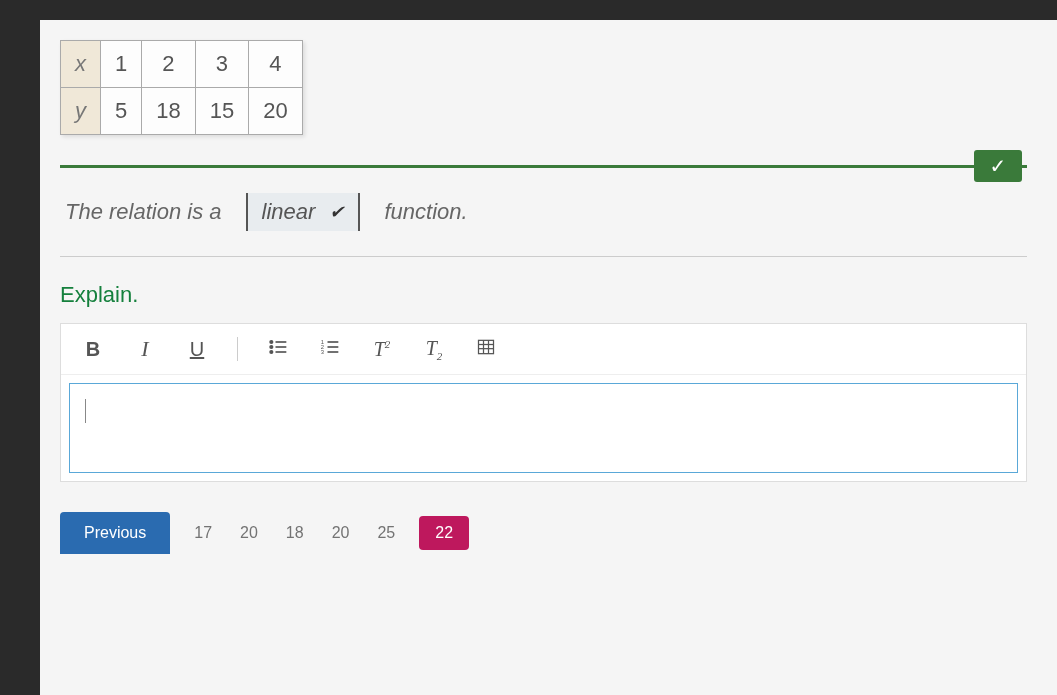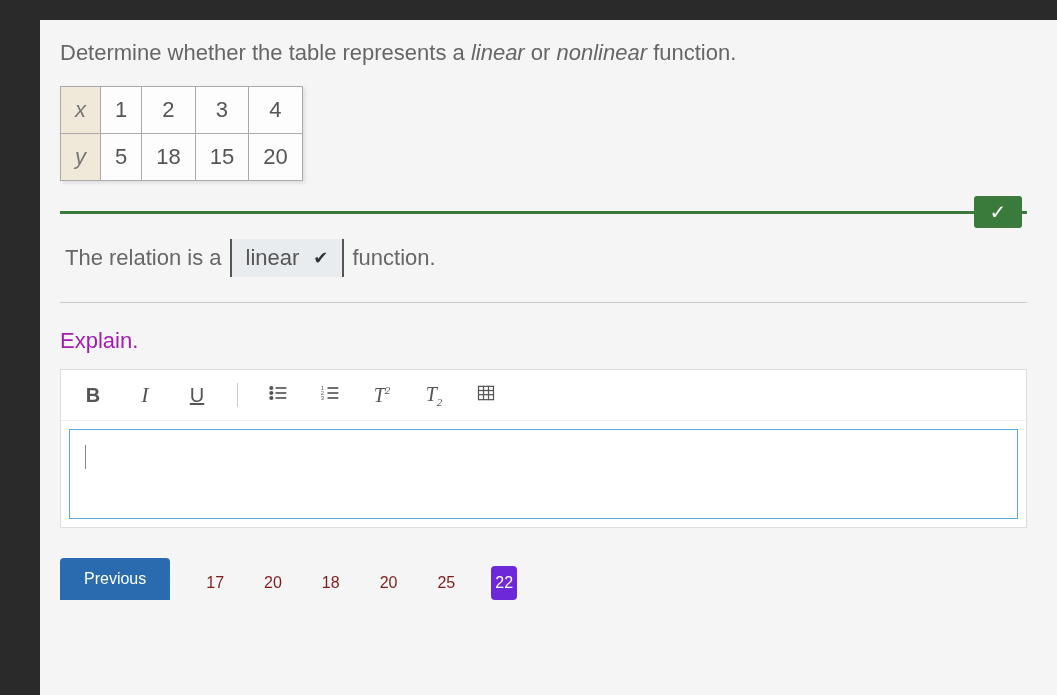--- a/index.html
+++ b/index.html
@@ -61,42 +61,43 @@
       height: 32px;
       display: flex;
       align-items: center;
       justify-content: center;
       font-size: 20px;
       border-radius: 3px;
     }
     .answer-row {
       display: flex;
       align-items: center;
-      gap: 8px;
+      gap: 24px;
       padding: 25px 5px;
       font-size: 22px;
       color: #666;
+      font-style: italic;
     }
     .dropdown {
       display: inline-flex;
       align-items: center;
       border-left: 2px solid #555;
       border-right: 2px solid #555;
       padding: 6px 14px;
       background: #e8ecef;
       gap: 14px;
       color: #555;
     }
     .dropdown .check {
       color: #333;
       font-size: 18px;
     }
     .explain-label {
       font-size: 22px;
-      color: #a21caf;
+      color: #15803d;
       margin-bottom: 15px;
     }
     .editor {
       background: #fff;
       border: 1px solid #ddd;
     }
     .toolbar {
       display: flex;
       align-items: center;
       gap: 28px;
@@ -139,55 +140,52 @@
       position: relative;
     }
     .editor-body .cursor {
       width: 1px;
       height: 24px;
       background: #888;
       display: inline-block;
     }
     .bottom-nav {
       display: flex;
-      align-items: flex-end;
-      gap: 32px;
+      align-items: center;
+      gap: 20px;
       margin-top: 30px;
       padding-bottom: 5px;
       overflow: hidden;
     }
     .prev-btn {
       background: #2a6bb0;
       color: white;
       padding: 12px 24px;
       border: none;
       border-radius: 4px 4px 0 0;
       font-size: 16px;
       cursor: pointer;
     }
     .page-num {
-      color: #7f1d1d;
+      color: #737373;
       font-size: 16px;
       padding: 8px 4px;
     }
     .page-num.active {
-      background: #6d28d9;
+      background: #be185d;
       color: white;
-      padding: 8px 4px;
+      padding: 8px 16px;
       border-radius: 4px;
     }
   </style>
 </head>
 <body>
 
 <div class="page">
 
-  <div class="question">
-    <span>Determine whether the table represents a </span><span class="italic">linear</span><span> or </span><span class="italic">nonlinear</span><span> function.</span>
-  </div>
 
   <table class="data-table">
     <tbody>
         <tr>
       <td class="header">x</td>
       <td>1</td>
       <td>2</td>
       <td>3</td>
       <td>4</td>
     </tr>

